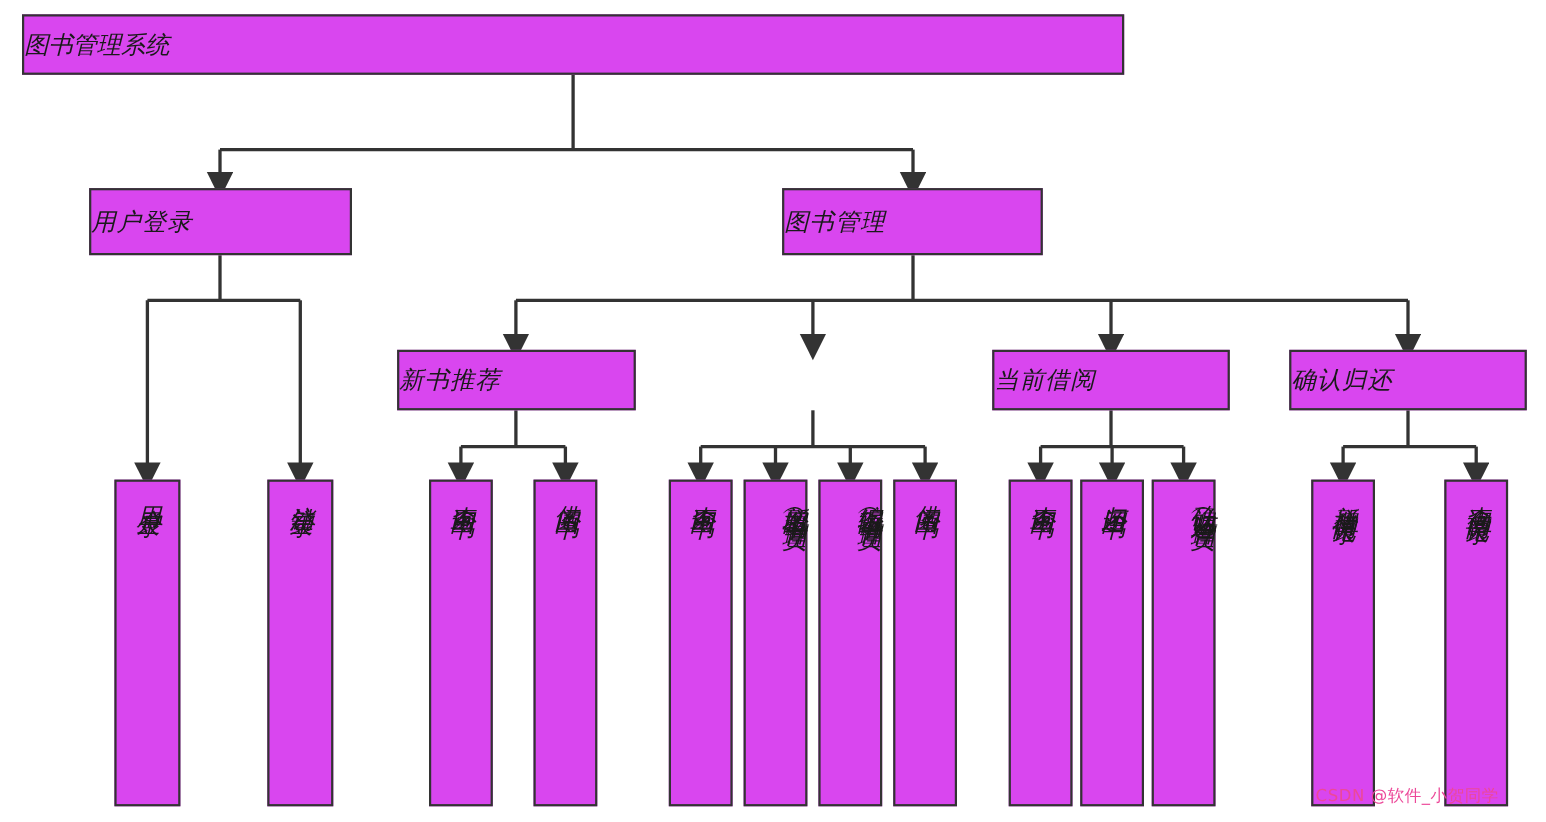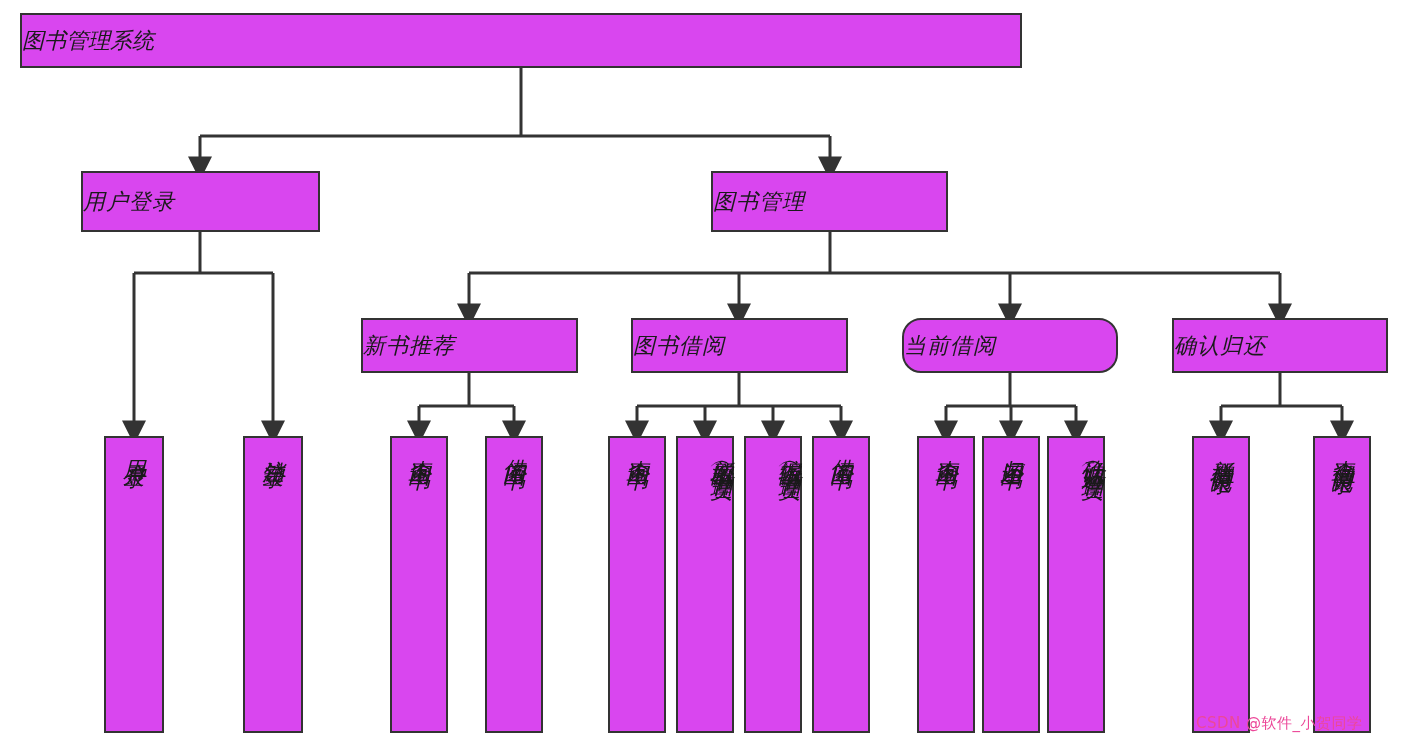--- a/index.html
+++ b/index.html
@@ -106,24 +106,21 @@
   <div class="node horiz" style="left:81px;top:171px;width:239px;height:61px;">
     <span>用户登录</span>
   </div>
   <div class="node horiz" style="left:711px;top:171px;width:237px;height:61px;">
     <span>图书管理</span>
   </div>
 
   <div class="node horiz" style="left:361px;top:318px;width:217px;height:55px;">
     <span>新书推荐</span>
   </div>
-  <div class="node horiz" style="left:631px;top:318px;width:217px;height:55px;">
-    <span>图书借阅</span>
-  </div>
-  <div class="node horiz" style="left:902px;top:318px;width:216px;height:55px;border-radius:19px;">
+  <div class="node horiz" style="left:902px;top:318px;width:216px;height:55px;">
     <span>当前借阅</span>
   </div>
   <div class="node horiz" style="left:1172px;top:318px;width:216px;height:55px;">
     <span>确认归还</span>
   </div>
 
   <div class="node vert" style="left:104px;top:436px;width:60px;height:297px;">
     <span>用户登录</span>
   </div>
   <div class="node vert" style="left:243px;top:436px;width:60px;height:297px;">

